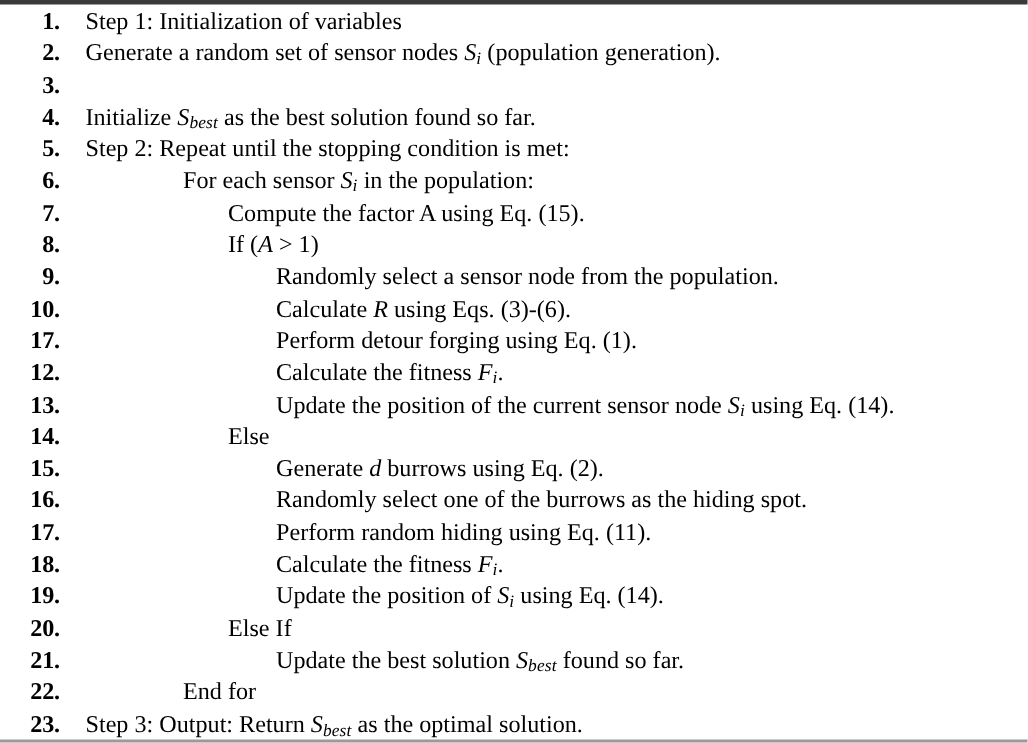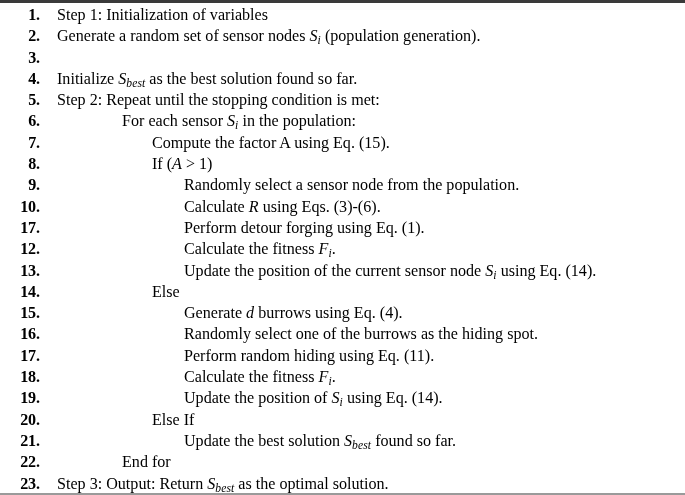--- a/index.html
+++ b/index.html
@@ -149,21 +149,21 @@
       <span class="txt"><span>Update the position of the current sensor node </span><i class="var">S</i><sub class="sb">i</sub><span> using Eq. (14).</span></span>
     </div>
 
     <div class="row lvl2">
       <span class="num">14.</span>
       <span class="txt">Else</span>
     </div>
 
     <div class="row lvl3">
       <span class="num">15.</span>
-      <span class="txt"><span>Generate </span><i class="var">d</i><span> burrows using Eq. (4).</span></span>
+      <span class="txt"><span>Generate </span><i class="var">d</i><span> burrows using Eq. (2).</span></span>
     </div>
 
     <div class="row lvl3">
       <span class="num">16.</span>
       <span class="txt">Randomly select one of the burrows as the hiding spot.</span>
     </div>
 
     <div class="row lvl3">
       <span class="num">17.</span>
       <span class="txt">Perform random hiding using Eq. (11).</span>

